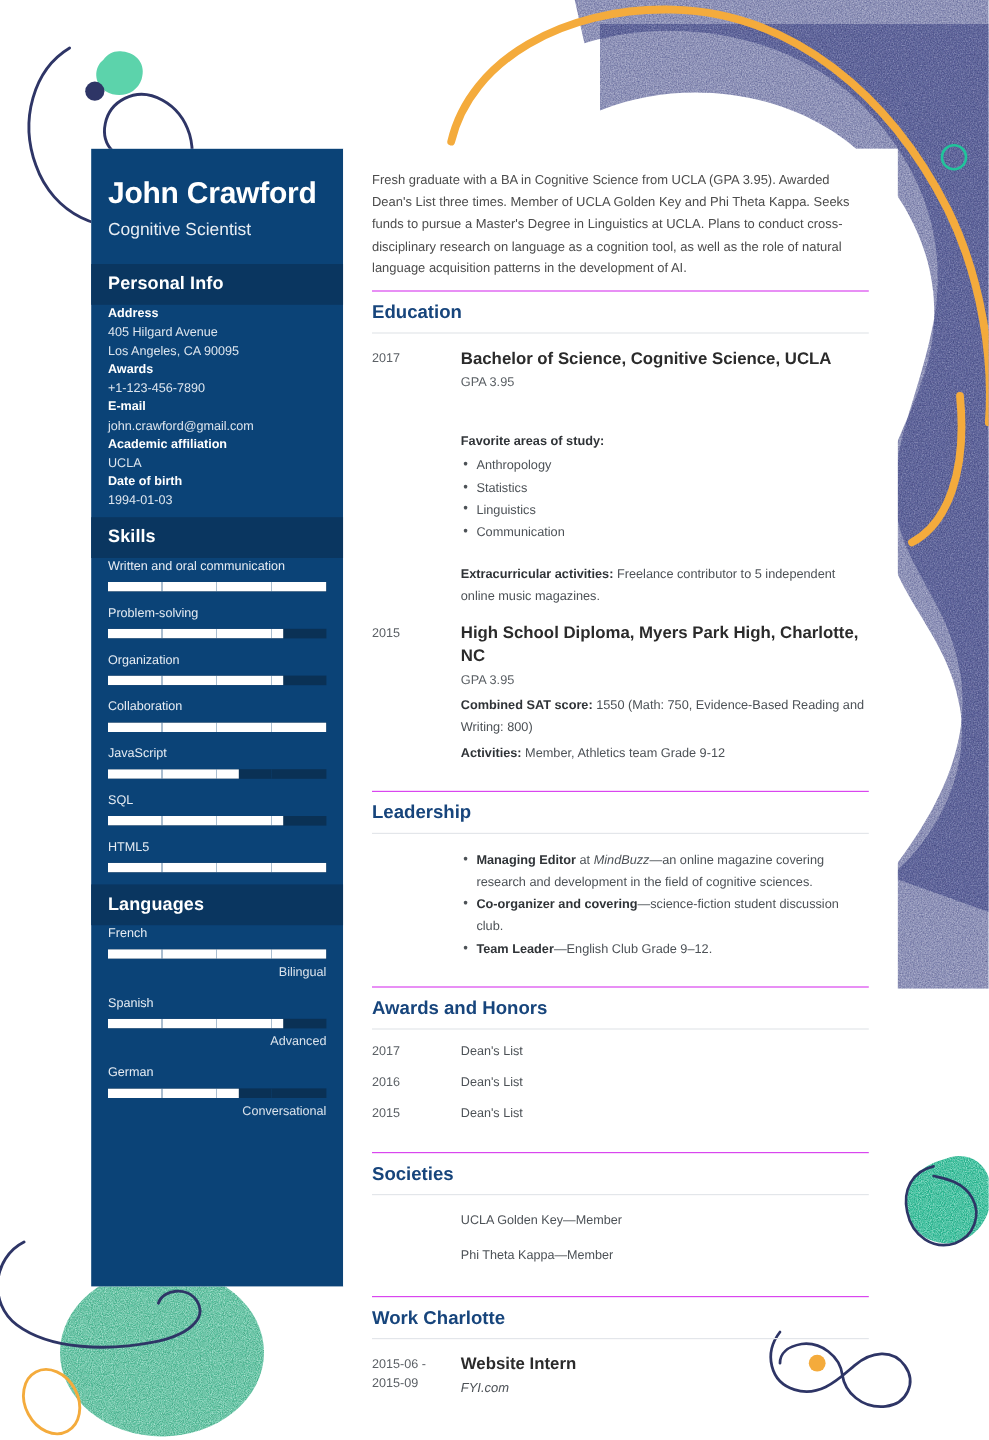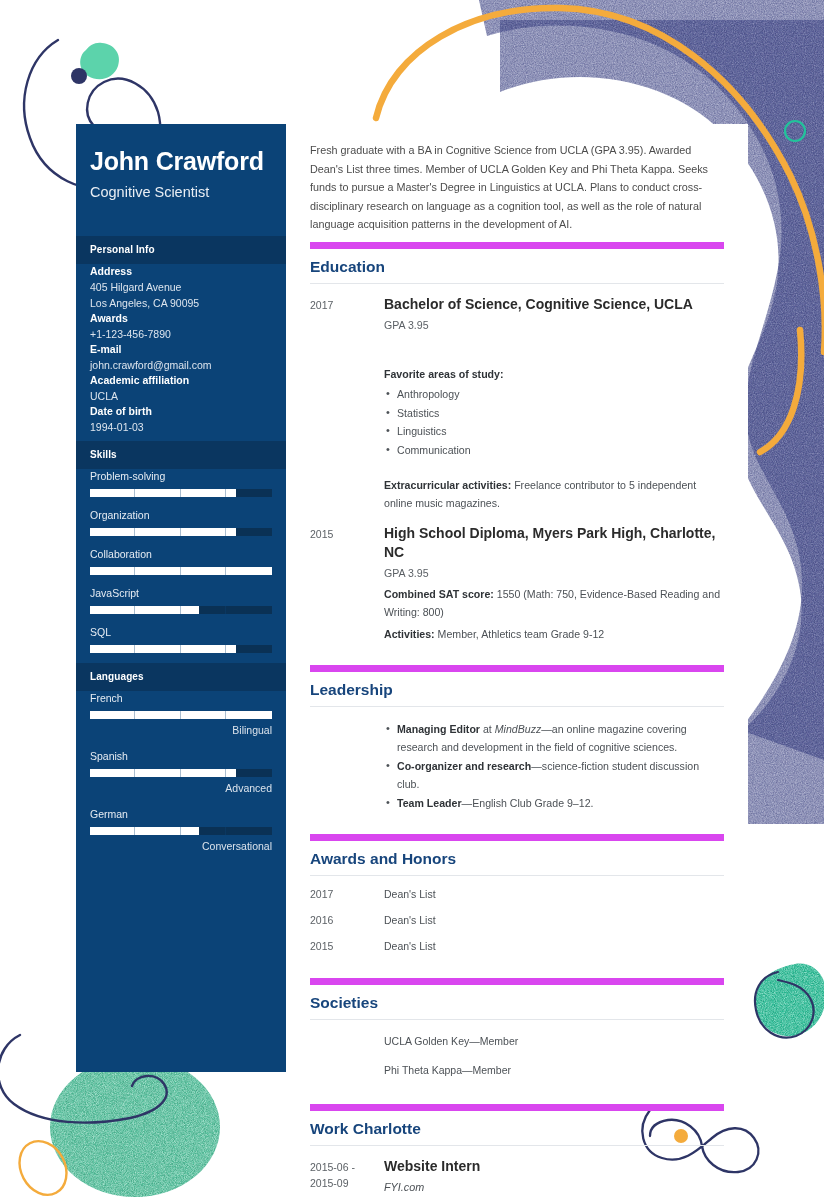--- a/index.html
+++ b/index.html
@@ -30,32 +30,32 @@
   }
 
   
   .sidebar {
     width: 210px;
     background: #0b4377;
     color: #ffffff;
     padding: 0;
     flex: 0 0 210px;
   }
-  .name-block { padding: 22px 14px 22px 14px; border-radius: 28px; }
+  .name-block { padding: 22px 14px 6px 14px; border-radius: 28px; }
   .fullname {
     font-size: 25px; line-height: 31px; font-weight: bold;
     letter-spacing: -0.2px; color: #ffffff;
   }
   .jobtitle {
     font-size: 14.5px; line-height: 20px; font-weight: normal;
     color: #e9eef4; margin-top: 5px; margin-bottom: 12px;
   }
   .side-head {
     background: #0a3660;
-    font-size: 10px; font-weight: bold; color: #ffffff;
+    font-size: 15px; font-weight: bold; color: #ffffff;
     padding: 8px 30px 9px 14px;
     letter-spacing: 0.1px;
   }
   .side-body { padding: 0 14px 6px 14px; }
 
   .info-label {
     font-size: 10.5px; font-weight: bold; color: #ffffff;
     margin-top: 9px; line-height: 15px;
   }
   .info-label:first-child { margin-top: 0; }
@@ -98,21 +98,21 @@
     min-width: 0;
   }
   .summary {
     font-size: 10.8px; line-height: 18.6px; color: #4c4c4c;
     text-align: left;
   }
   .sec { margin-top: 8px; }
   .sec-title {
     font-size: 15.5px; font-weight: bold; color: #17457c;
     padding-top: 9px; padding-bottom: 7px;
-    border-top: 7px solid #d946ef;
+    border-top: 1px solid #d946ef;
   }
   .sec-rule { border-top: 1px solid #e3e6ea; }
 
   .row { display: flex; padding-top: 11px; }
   .row-date {
     flex: 0 0 74px; font-size: 10.5px; color: #5c6166; line-height: 16px;
     padding-top: 2px;
   }
   .row-body { flex: 1 1 auto; min-width: 0; }
   .entry-title {
@@ -266,20 +266,27 @@
         </div>
         <div>
           <div class="info-label">Date of birth</div>
           <div class="info-value">1994-01-03</div>
         </div>
       </div>
 
       <div class="side-head">Skills</div>
       <div class="side-body" id="skills-list">
           <div class="skill">
+            <div class="skill-name">Written and oral communication</div>
+            <div class="bar">
+              <div class="bar-fill" style="width: 100%;"></div>
+              <div class="bar-ticks"></div>
+            </div>
+          </div>
+          <div class="skill">
             <div class="skill-name">Problem-solving</div>
             <div class="bar">
               <div class="bar-fill" style="width: 80%;"></div>
               <div class="bar-ticks"></div>
             </div>
           </div>
           <div class="skill">
             <div class="skill-name">Organization</div>
             <div class="bar">
               <div class="bar-fill" style="width: 80%;"></div>
@@ -297,20 +304,27 @@
             <div class="skill-name">JavaScript</div>
             <div class="bar">
               <div class="bar-fill" style="width: 60%;"></div>
               <div class="bar-ticks"></div>
             </div>
           </div>
           <div class="skill">
             <div class="skill-name">SQL</div>
             <div class="bar">
               <div class="bar-fill" style="width: 80%;"></div>
+              <div class="bar-ticks"></div>
+            </div>
+          </div>
+          <div class="skill">
+            <div class="skill-name">HTML5</div>
+            <div class="bar">
+              <div class="bar-fill" style="width: 100%;"></div>
               <div class="bar-ticks"></div>
             </div>
           </div>
         </div>
 
       <div class="side-head">Languages</div>
       <div class="side-body" id="languages-list">
           <div class="skill">
             <div class="skill-name">French</div>
             <div class="bar">
@@ -378,21 +392,21 @@
       </section>
 
       <section class="sec">
         <div class="sec-title">Leadership</div>
         <div class="sec-rule"></div>
         <div class="row">
           <div class="row-date"></div>
           <div class="row-body">
             <ul class="bullets" id="leadership-list">
                 <li><b>Managing Editor</b> at <i>MindBuzz</i>—an online magazine covering research and development in the field of cognitive sciences.</li>
-                <li><b>Co-organizer and research</b>—science-fiction student discussion club.</li>
+                <li><b>Co-organizer and covering</b>—science-fiction student discussion club.</li>
                 <li><b>Team Leader</b>—English Club Grade 9–12.</li>
               </ul>
           </div>
         </div>
         <div style="height:14px"></div>
       </section>
 
       <section class="sec">
         <div class="sec-title">Awards and Honors</div>
         <div class="sec-rule"></div>

